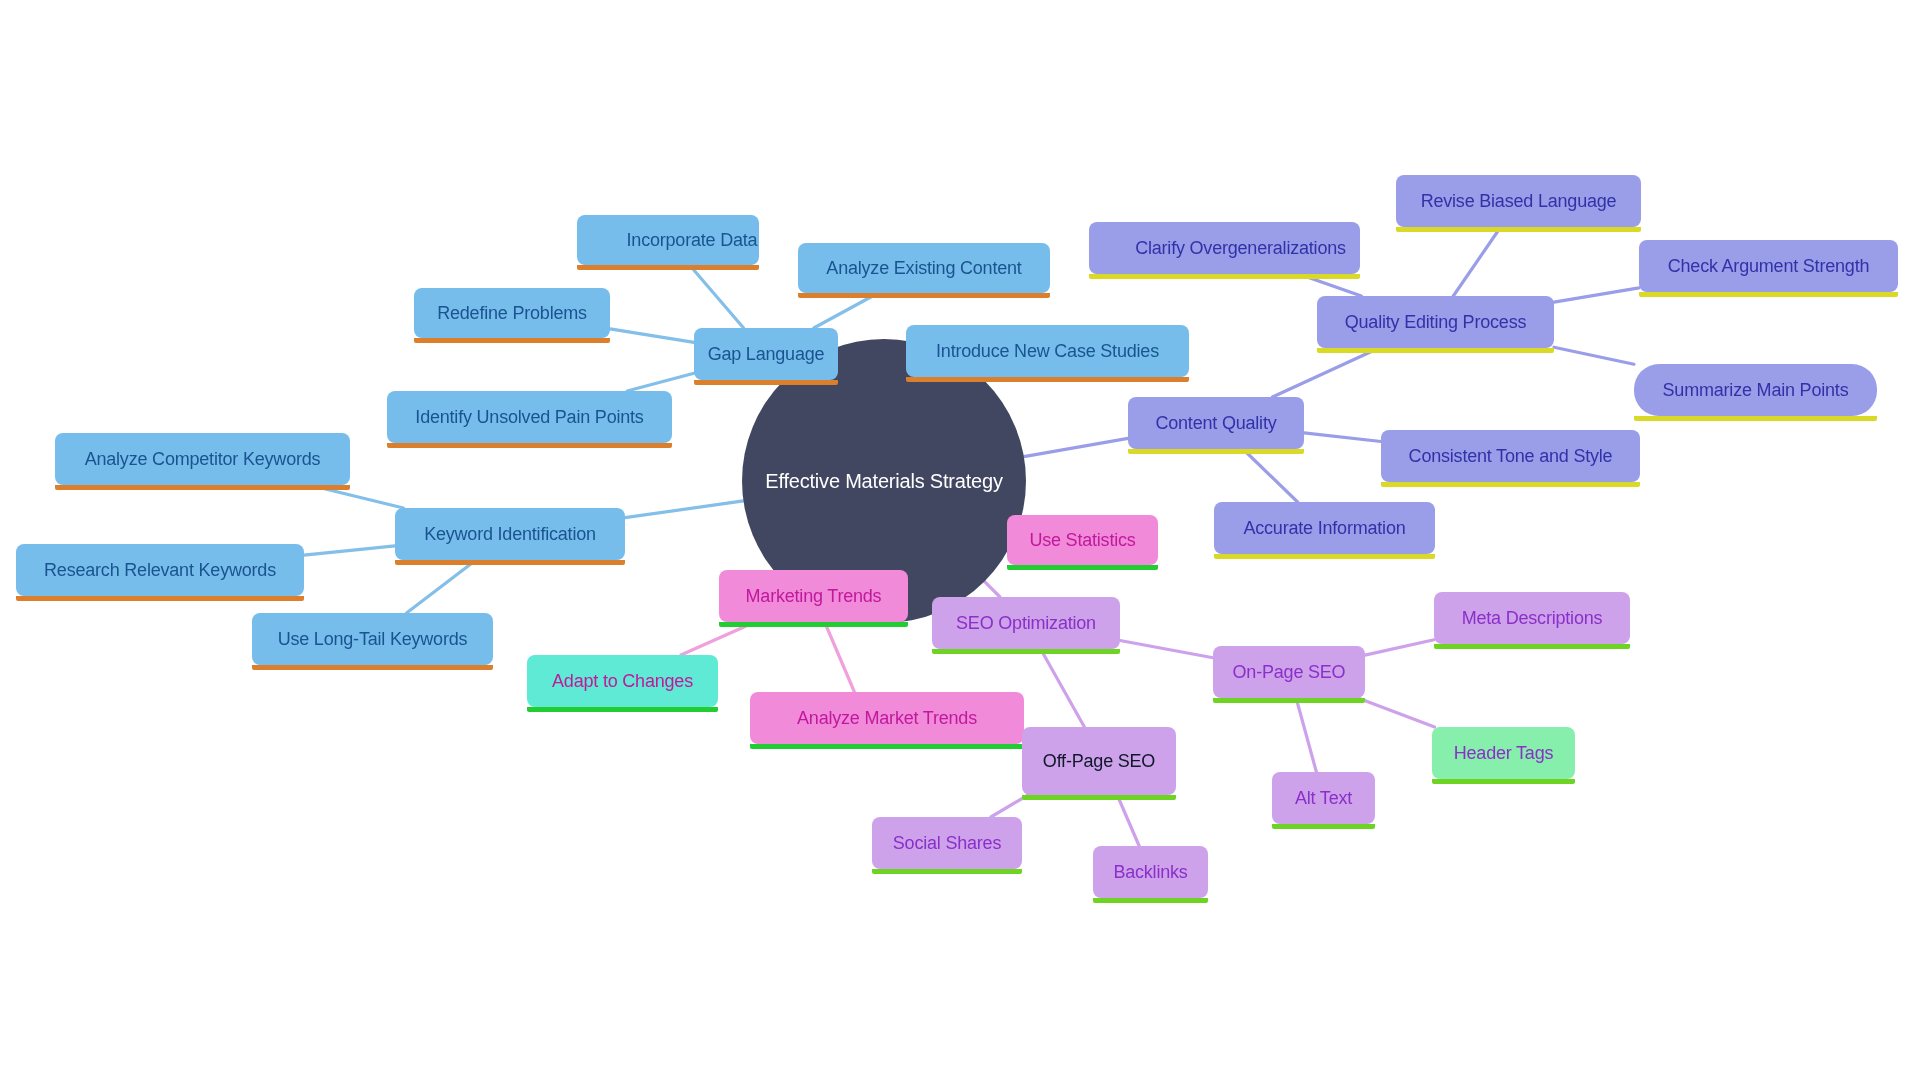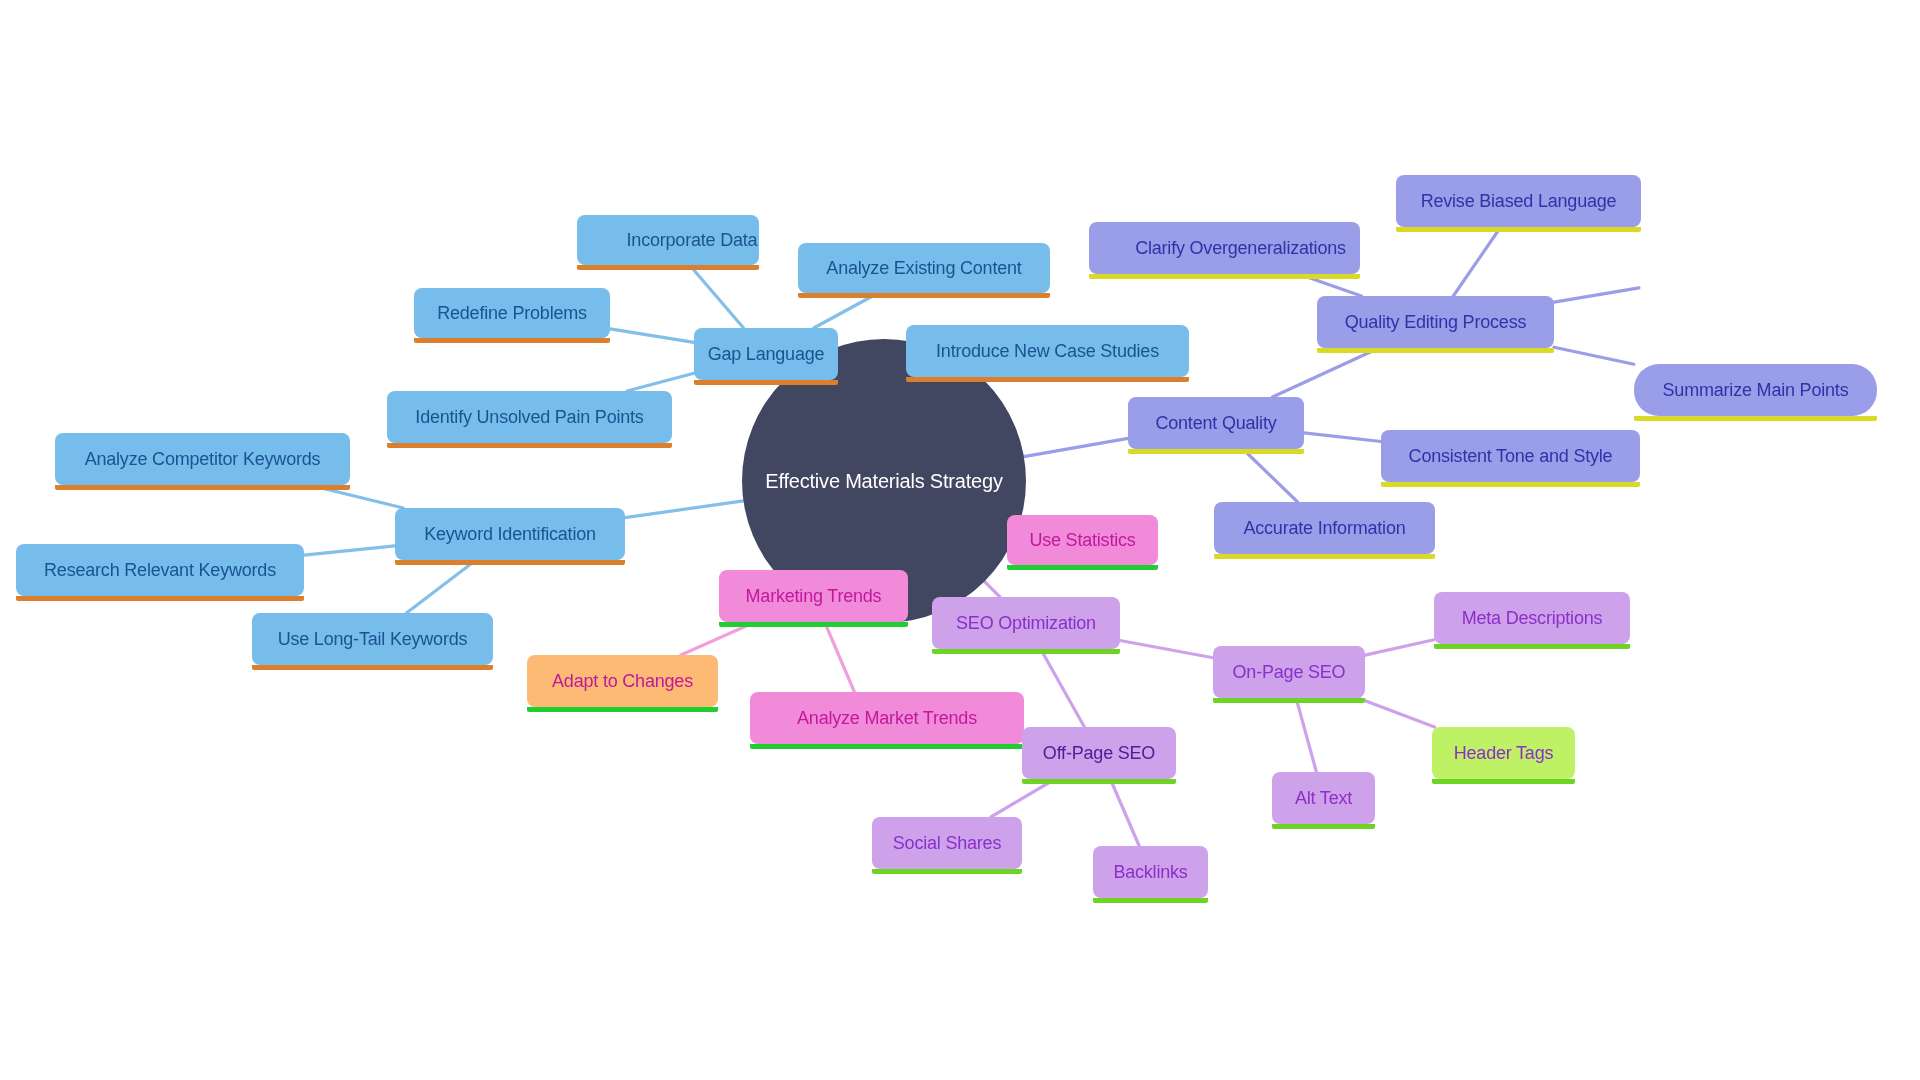--- a/index.html
+++ b/index.html
@@ -158,65 +158,69 @@
         <span class="node-underline" style="background: rgb(217, 217, 38);"></span>
       </div>
       <div class="node" style="left: 1089px; top: 222px; width: 271px; height: 52px; background: rgb(154, 157, 232); color: rgb(50, 50, 168); font-size: 18px; padding-left: 32px;">
         <span class="node-label">Clarify Overgeneralizations</span>
         <span class="node-underline" style="background: rgb(217, 217, 38);"></span>
       </div>
       <div class="node" style="left: 1396px; top: 175px; width: 245px; height: 52px; background: rgb(154, 157, 232); color: rgb(50, 50, 168); font-size: 18px;">
         <span class="node-label">Revise Biased Language</span>
         <span class="node-underline" style="background: rgb(217, 217, 38);"></span>
       </div>
+      <div class="node" style="left: 1639px; top: 240px; width: 259px; height: 52px; background: rgb(154, 157, 232); color: rgb(50, 50, 168); font-size: 18px;">
+        <span class="node-label">Check Argument Strength</span>
+        <span class="node-underline" style="background: rgb(217, 217, 38);"></span>
+      </div>
       <div class="node" style="left: 1634px; top: 364px; width: 243px; height: 52px; background: rgb(154, 157, 232); color: rgb(50, 50, 168); font-size: 18px; border-radius: 25px;">
         <span class="node-label">Summarize Main Points</span>
         <span class="node-underline" style="background: rgb(217, 217, 38);"></span>
       </div>
       <div class="node" style="left: 1381px; top: 430px; width: 259px; height: 52px; background: rgb(154, 157, 232); color: rgb(50, 50, 168); font-size: 18px; align-items: center;">
         <span class="node-label">Consistent Tone and Style</span>
         <span class="node-underline" style="background: rgb(217, 217, 38);"></span>
       </div>
       <div class="node" style="left: 1214px; top: 502px; width: 221px; height: 52px; background: rgb(154, 157, 232); color: rgb(50, 50, 168); font-size: 18px;">
         <span class="node-label">Accurate Information</span>
         <span class="node-underline" style="background: rgb(217, 217, 38);"></span>
       </div>
       <div class="node" style="left: 719px; top: 570px; width: 189px; height: 52px; background: rgb(242, 138, 218); color: rgb(192, 25, 156); font-size: 18px;">
         <span class="node-label">Marketing Trends</span>
         <span class="node-underline" style="background: rgb(34, 204, 51);"></span>
       </div>
       <div class="node" style="left: 1007px; top: 515px; width: 151px; height: 50px; background: rgb(242, 138, 218); color: rgb(192, 25, 156); font-size: 18px;">
         <span class="node-label">Use Statistics</span>
         <span class="node-underline" style="background: rgb(34, 204, 51);"></span>
       </div>
-      <div class="node" style="left: 527px; top: 655px; width: 191px; height: 52px; background: #fdba74; color: rgb(192, 25, 156); font-size: 18px;">
+      <div class="node" style="left: 527px; top: 655px; width: 191px; height: 52px; background: #5eead4; color: rgb(192, 25, 156); font-size: 18px;">
         <span class="node-label">Adapt to Changes</span>
         <span class="node-underline" style="background: rgb(34, 204, 51);"></span>
       </div>
       <div class="node" style="left: 750px; top: 692px; width: 274px; height: 52px; background: rgb(242, 138, 218); color: rgb(192, 25, 156); font-size: 18px;">
         <span class="node-label">Analyze Market Trends</span>
         <span class="node-underline" style="background: rgb(34, 204, 51);"></span>
       </div>
       <div class="node" style="left: 932px; top: 597px; width: 188px; height: 52px; background: rgb(205, 162, 234); color: rgb(139, 47, 201); font-size: 18px;">
         <span class="node-label">SEO Optimization</span>
         <span class="node-underline" style="background: rgb(110, 212, 35);"></span>
       </div>
       <div class="node" style="left: 1213px; top: 646px; width: 152px; height: 52px; background: rgb(205, 162, 234); color: rgb(139, 47, 201); font-size: 18px;">
         <span class="node-label">On-Page SEO</span>
         <span class="node-underline" style="background: rgb(110, 212, 35);"></span>
       </div>
-      <div class="node" style="left: 1022px; top: 727px; width: 154px; height: 52px; background: rgb(205, 162, 234); color: #4c1d95; font-size: 18px;">
+      <div class="node" style="left: 1022px; top: 727px; width: 154px; height: 68px; background: rgb(205, 162, 234); color: #0f172a; font-size: 18px;">
         <span class="node-label">Off-Page SEO</span>
         <span class="node-underline" style="background: rgb(110, 212, 35);"></span>
       </div>
       <div class="node" style="left: 1434px; top: 592px; width: 196px; height: 52px; background: rgb(205, 162, 234); color: rgb(139, 47, 201); font-size: 18px;">
         <span class="node-label">Meta Descriptions</span>
         <span class="node-underline" style="background: rgb(110, 212, 35);"></span>
       </div>
-      <div class="node" style="left: 1432px; top: 727px; width: 143px; height: 52px; background: #bef264; color: rgb(139, 47, 201); font-size: 18px; justify-content: center;">
+      <div class="node" style="left: 1432px; top: 727px; width: 143px; height: 52px; background: #86efac; color: rgb(139, 47, 201); font-size: 18px; justify-content: center;">
         <span class="node-label">Header Tags</span>
         <span class="node-underline" style="background: rgb(110, 212, 35);"></span>
       </div>
       <div class="node" style="left: 1272px; top: 772px; width: 103px; height: 52px; background: rgb(205, 162, 234); color: rgb(139, 47, 201); font-size: 18px;">
         <span class="node-label">Alt Text</span>
         <span class="node-underline" style="background: rgb(110, 212, 35);"></span>
       </div>
       <div class="node" style="left: 872px; top: 817px; width: 150px; height: 52px; background: rgb(205, 162, 234); color: rgb(139, 47, 201); font-size: 18px;">
         <span class="node-label">Social Shares</span>
         <span class="node-underline" style="background: rgb(110, 212, 35);"></span>

